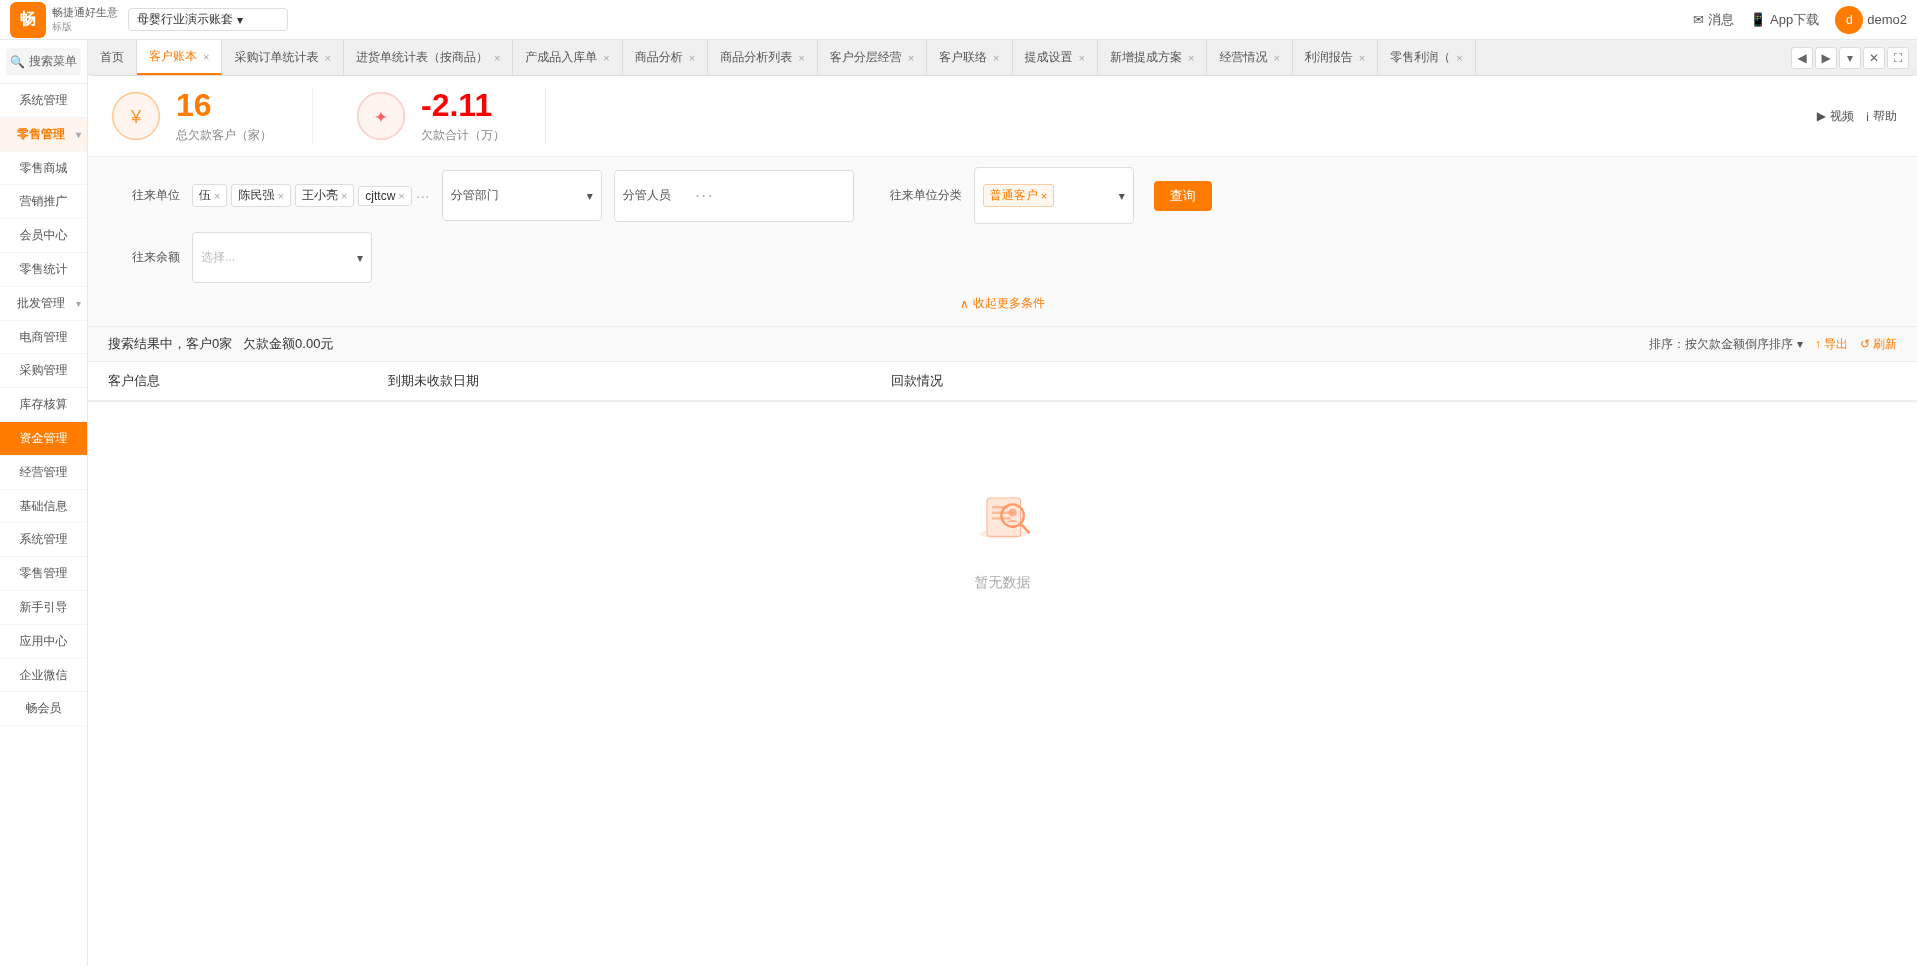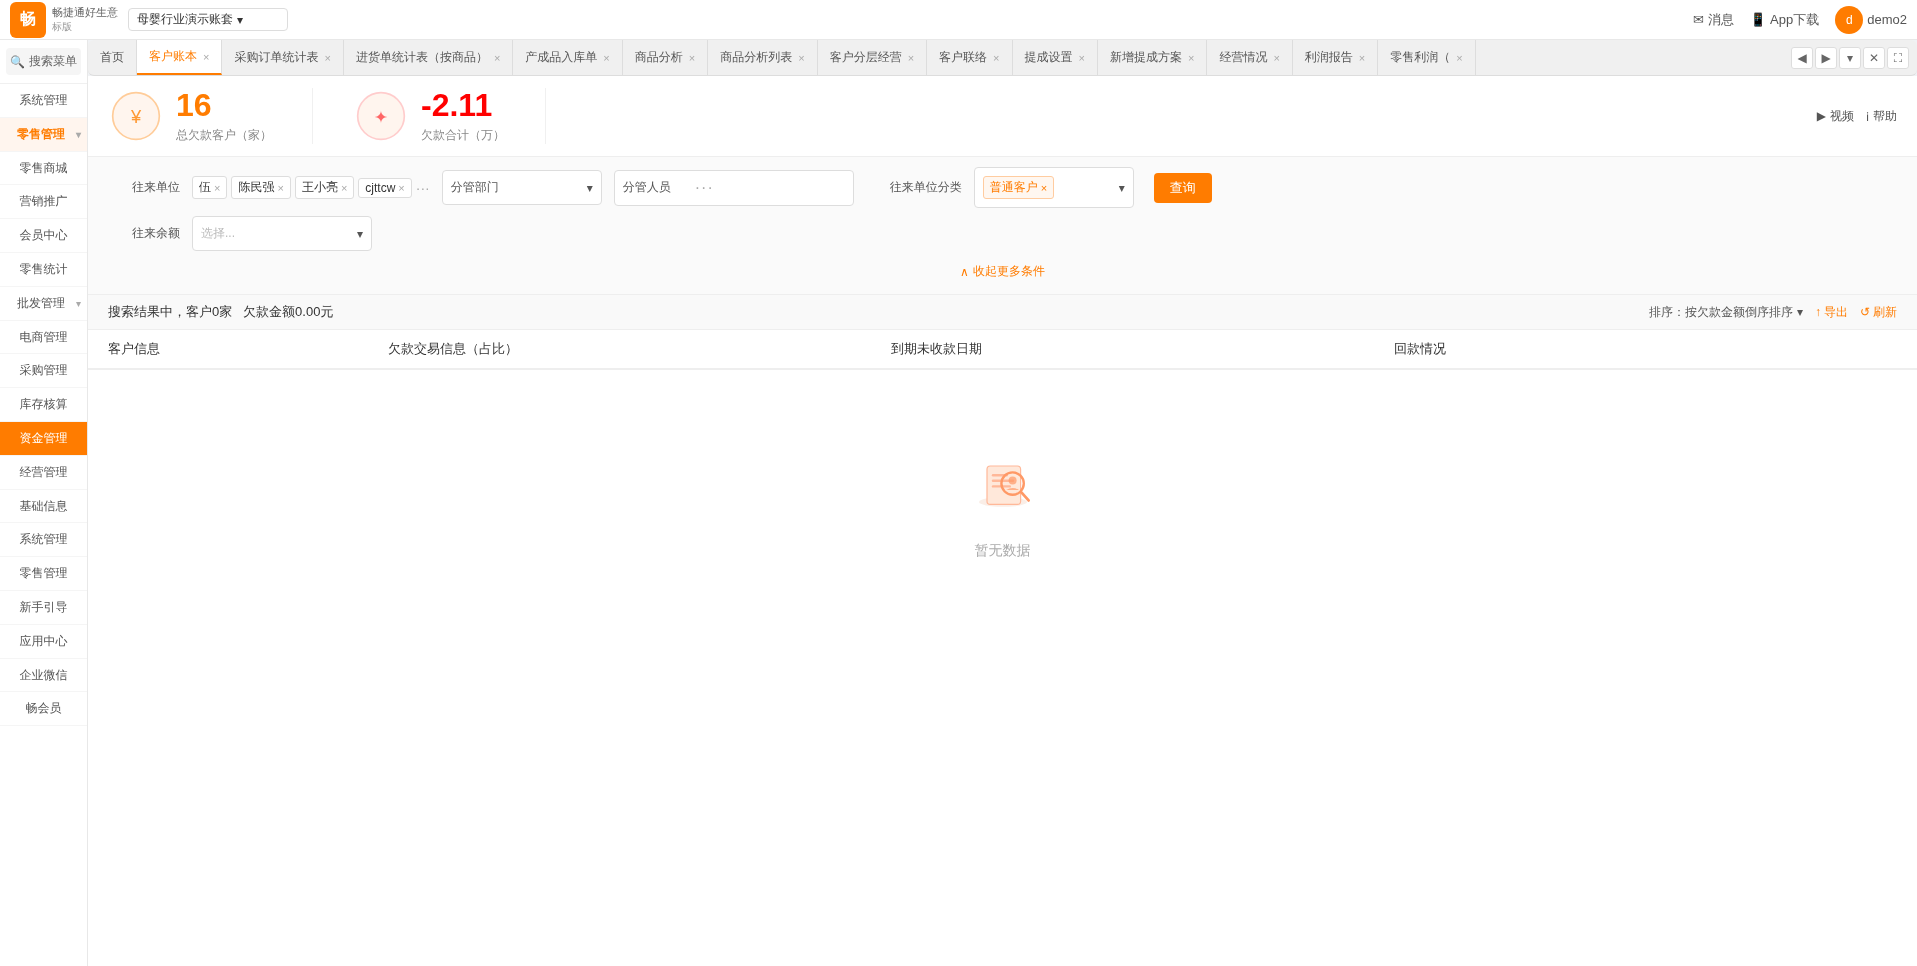--- a/index.html
+++ b/index.html
@@ -61,21 +61,21 @@
 
     
     .filter-bar { background: #fafafa; border-bottom: 1px solid #eee; padding: 10px 20px; }
     .filter-row { display: flex; align-items: center; gap: 12px; flex-wrap: nowrap; margin-bottom: 8px; }
     .filter-row:last-child { margin-bottom: 0; }
     .filter-label { font-size: 12px; color: #555; white-space: nowrap; margin-left: 24px; }
     .filter-tags { display: flex; align-items: center; gap: 4px; flex-wrap: wrap; }
     .filter-tag { display: flex; align-items: center; gap: 3px; background: #fff; border: 1px solid #ddd; border-radius: 3px; padding: 2px 6px; font-size: 12px; color: #333; }
     .filter-tag .tag-close { color: #aaa; cursor: pointer; font-size: 11px; }
     .filter-more { color: #aaa; cursor: pointer; font-size: 14px; }
-    .filter-select { display: flex; align-items: center; gap: 4px; border: 1px solid #ddd; border-radius: 4px; padding: 8px 8px; background: #fff; cursor: pointer; font-size: 12px; color: #555; min-width: 160px; }
+    .filter-select { display: flex; align-items: center; gap: 4px; border: 1px solid #ddd; border-radius: 4px; padding: 16px 8px; background: #fff; cursor: pointer; font-size: 12px; color: #555; min-width: 160px; }
     .filter-select-wide { min-width: 240px; gap: 24px; }
     .filter-dots { color: #aaa; cursor: pointer; font-size: 16px; letter-spacing: 1px; }
     .filter-tag-orange { background: #fff7f0; border-color: #ffcca0; color: #ff7c00; }
     .filter-tag-close-btn { font-size: 11px; cursor: pointer; }
     .collapse-btn { display: flex; align-items: center; gap: 4px; color: #ff7c00; font-size: 12px; cursor: pointer; margin: 0 auto; padding: 4px 0; }
 
     
     .search-result-bar { display: flex; align-items: center; justify-content: space-between; padding: 8px 20px; background: #f9f9f9; border-bottom: 1px solid #eee; }
     .result-info { font-size: 13px; color: #333; }
     .result-actions { display: flex; align-items: center; gap: 12px; font-size: 12px; color: #555; }
@@ -385,21 +385,20 @@
           <div class="action-btn">
             <span>↺</span>
             <span>刷新</span>
           </div>
         </div>
       </div>
 
       <div class="data-table">
         <div class="table-header">
           <div class="th">客户信息</div>
-          <div class="th">欠款交易信息（占比）</div>
           <div class="th">到期未收款日期</div>
           <div class="th">回款情况</div>
         </div>
 
         <div class="empty-state">
           <div class="search-empty-img">
             <svg viewBox="0 0 100 80" xmlns="http://www.w3.org/2000/svg">
 
               <ellipse cx="50" cy="65" rx="30" ry="6" fill="#f5ddd0" opacity="0.5"></ellipse>
 

